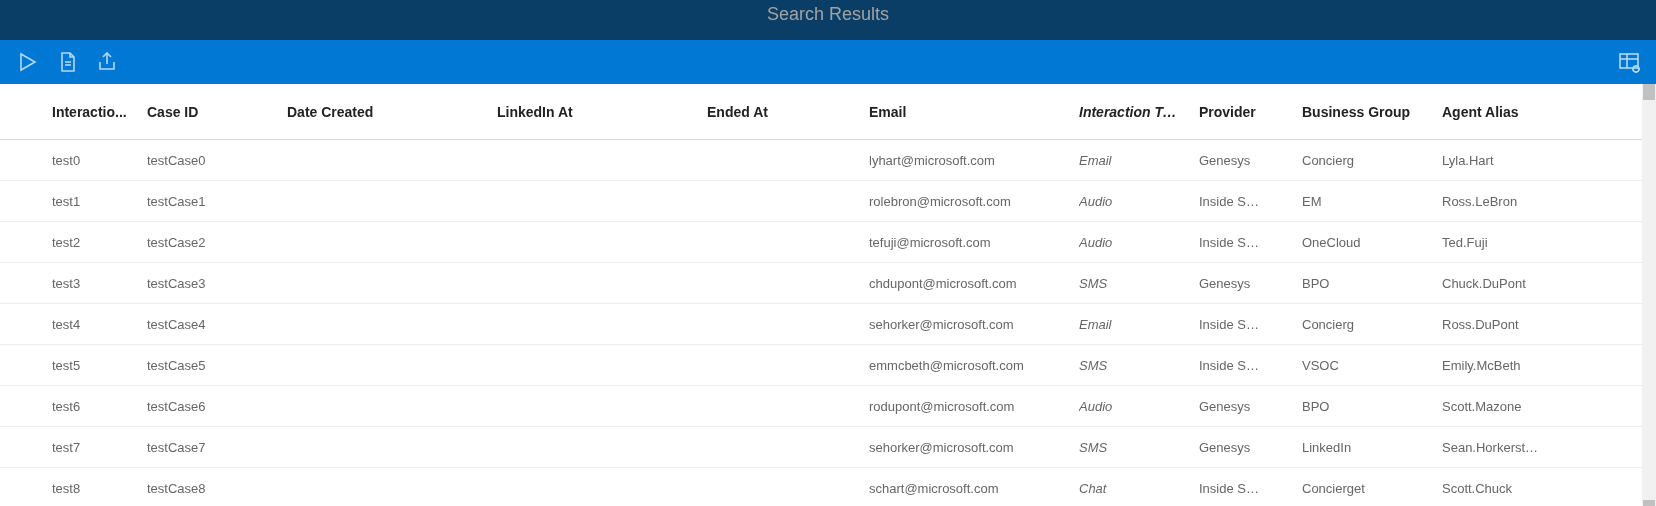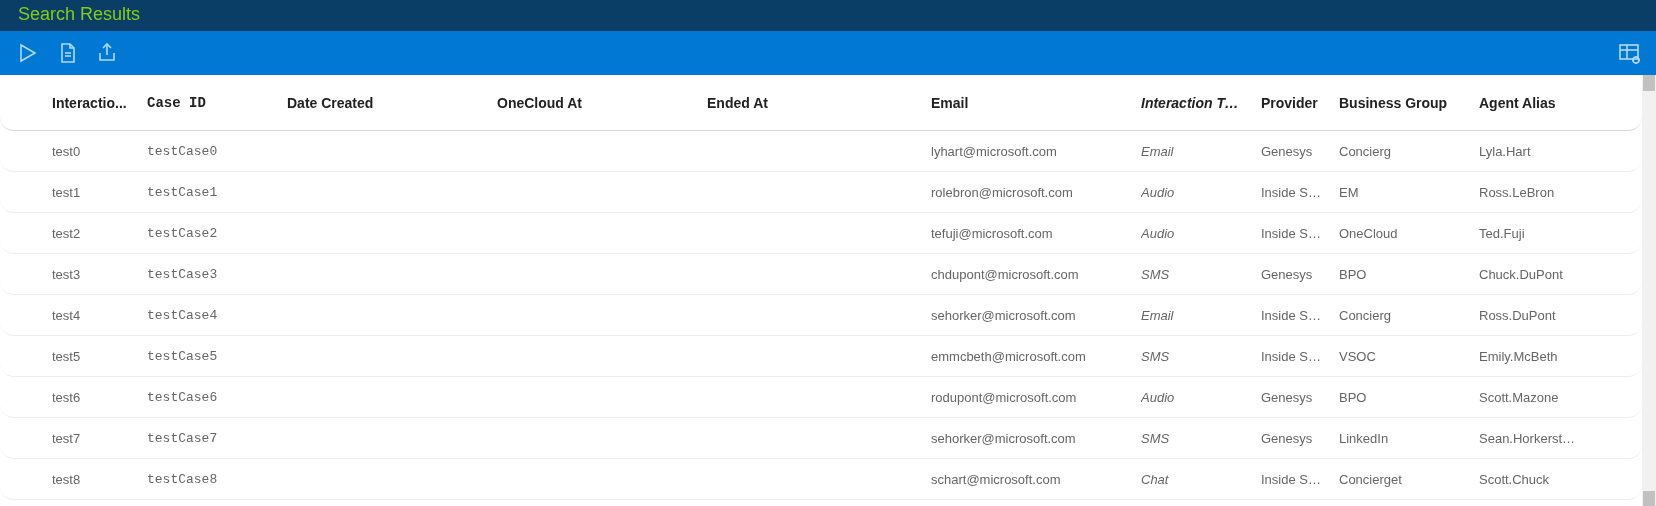--- a/index.html
+++ b/index.html
@@ -5,24 +5,25 @@
   * { box-sizing: border-box; }
   html, body { margin: 0; padding: 0; height: 100%; }
   body {
     font-family: "Segoe UI", -apple-system, BlinkMacSystemFont, sans-serif;
     background: #fff;
     color: #333;
     overflow: hidden;
   }
   .title-bar {
     background: #0b3e66;
-    color: #84cc16;
-    padding: 4px 18px 6px 18px;
+    color: #a3a3a3;
+    padding: 4px 18px 15px 18px;
     font-size: 18px;
     font-weight: 400;
+    text-align: center;
   }
   .toolbar {
     background: #0078d4;
     display: flex;
     align-items: center;
     justify-content: space-between;
     padding: 6px 14px;
     height: 44px;
   }
   .toolbar-left { display: flex; align-items: center; gap: 14px; }
@@ -46,21 +47,20 @@
     width: calc(100% - 14px);
     overflow-y: auto;
     height: 100%;
   }
   .row, .header-row {
     display: flex;
     align-items: center;
     min-height: 41px;
     border-bottom: 1px solid #ededed;
     padding-left: 52px;
-    border-radius: 14px;
   }
   .header-row {
     border-bottom: 1px solid #d6d6d6;
     min-height: 56px;
   }
   .header-row .cell {
     font-size: 14px;
     font-weight: 600;
     color: #222;
     white-space: nowrap;
@@ -69,28 +69,28 @@
   }
   .row .cell {
     font-size: 13px;
     color: #666;
     white-space: nowrap;
     overflow: hidden;
     text-overflow: ellipsis;
   }
   .cell { padding-right: 12px; }
   .col-interaction { width: 95px; }
-  .col-caseid      { width: 140px; font-family: Liberation Mono, monospace; }
+  .col-caseid      { width: 140px; }
   .col-date        { width: 210px; }
   .col-start       { width: 210px; }
-  .col-end         { width: 224px; }
+  .col-end         { width: 162px; }
   .col-email       { width: 210px; }
   .col-type        { width: 112px; font-style: italic; }
   .col-provider    { width: 78px; margin-left: 8px; }
-  .col-bgroup      { width: 140px; }
+  .col-bgroup      { width: 140px; margin-left: 25px; }
   .col-agent       { width: 110px; }
   .scrollbar-fake {
     position: absolute;
     right: 0;
     top: 0;
     bottom: 0;
     width: 14px;
     background: #f1f1f1;
   }
   .scrollbar-thumb-top {
@@ -153,21 +153,21 @@
     </div>
   </div>
 </div>
 
 <div class="grid-wrap">
   <div class="grid">
     <div class="header-row">
       <div class="cell col-interaction">Interactio...</div>
       <div class="cell col-caseid">Case ID</div>
       <div class="cell col-date">Date Created</div>
-      <div class="cell col-start">OneCloud At</div>
+      <div class="cell col-start">LinkedIn At</div>
       <div class="cell col-end">Ended At</div>
       <div class="cell col-email">Email</div>
       <div class="cell col-type">Interaction Ty...</div>
       <div class="cell col-provider">Provider</div>
       <div class="cell col-bgroup">Business Group</div>
       <div class="cell col-agent">Agent Alias</div>
     </div>
 
     <div class="row">
         <div class="cell col-interaction">test0</div>

